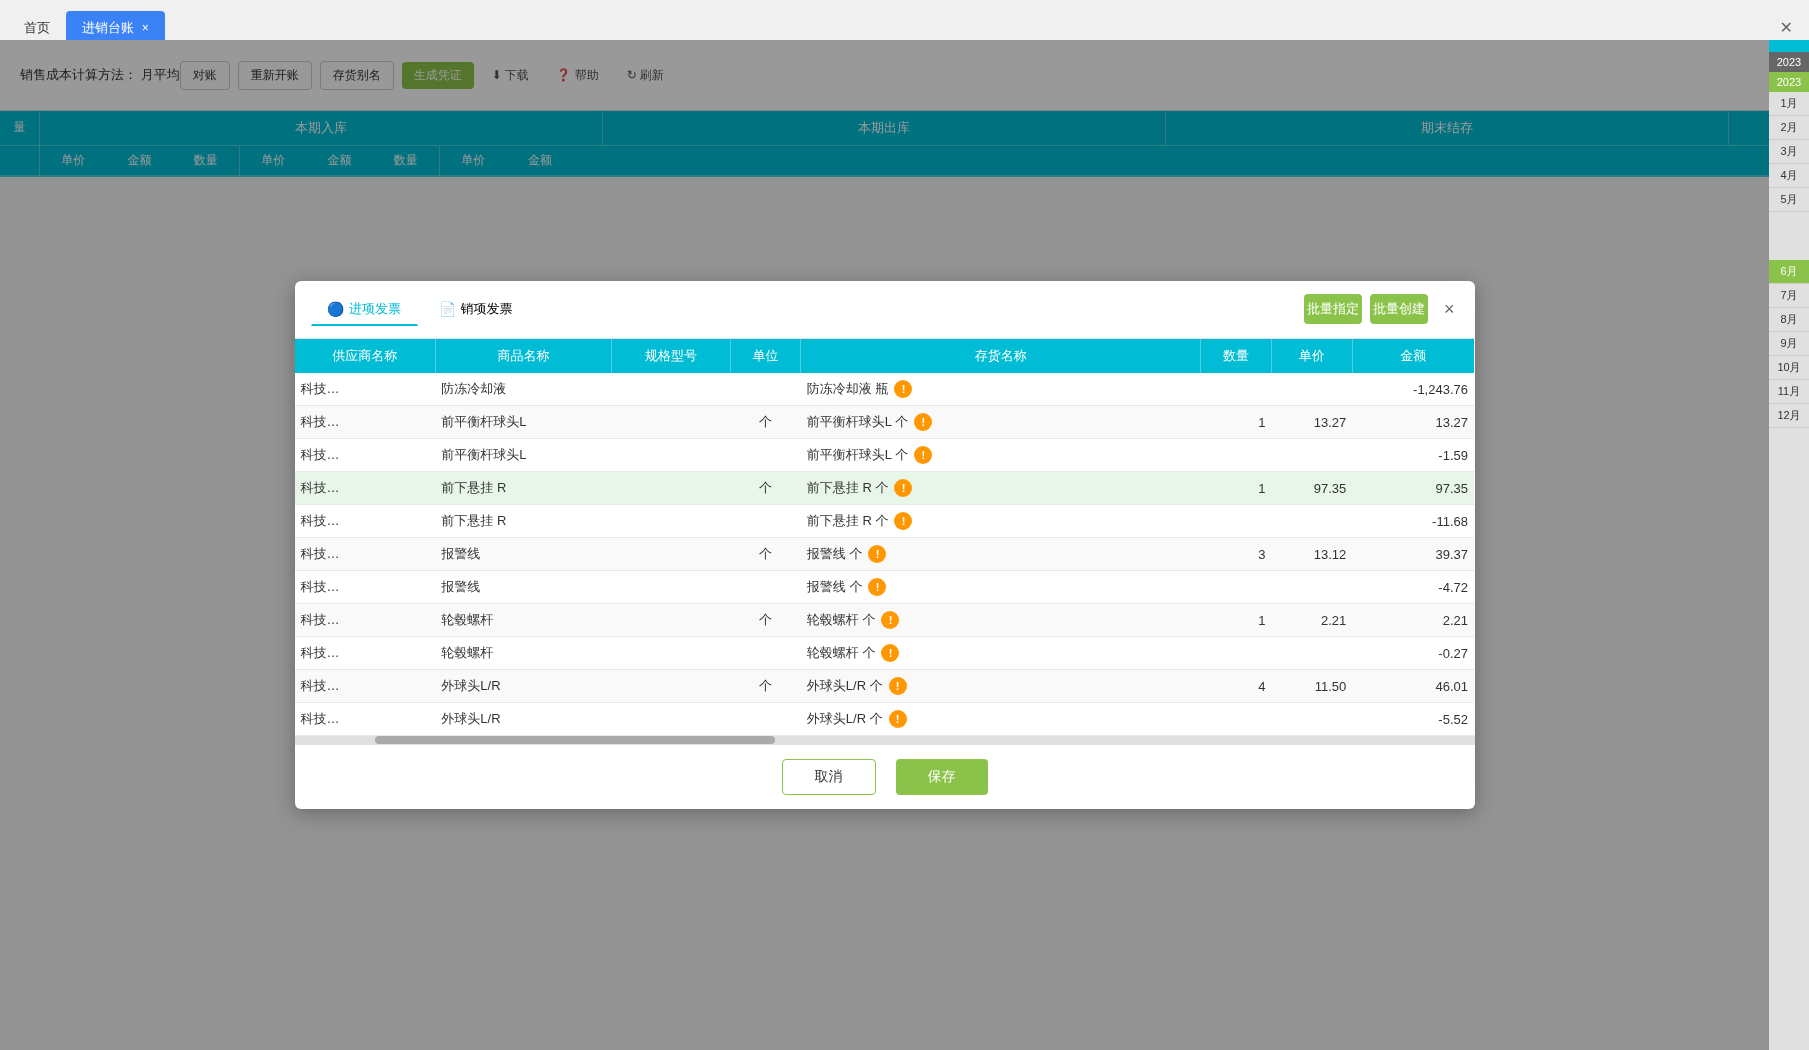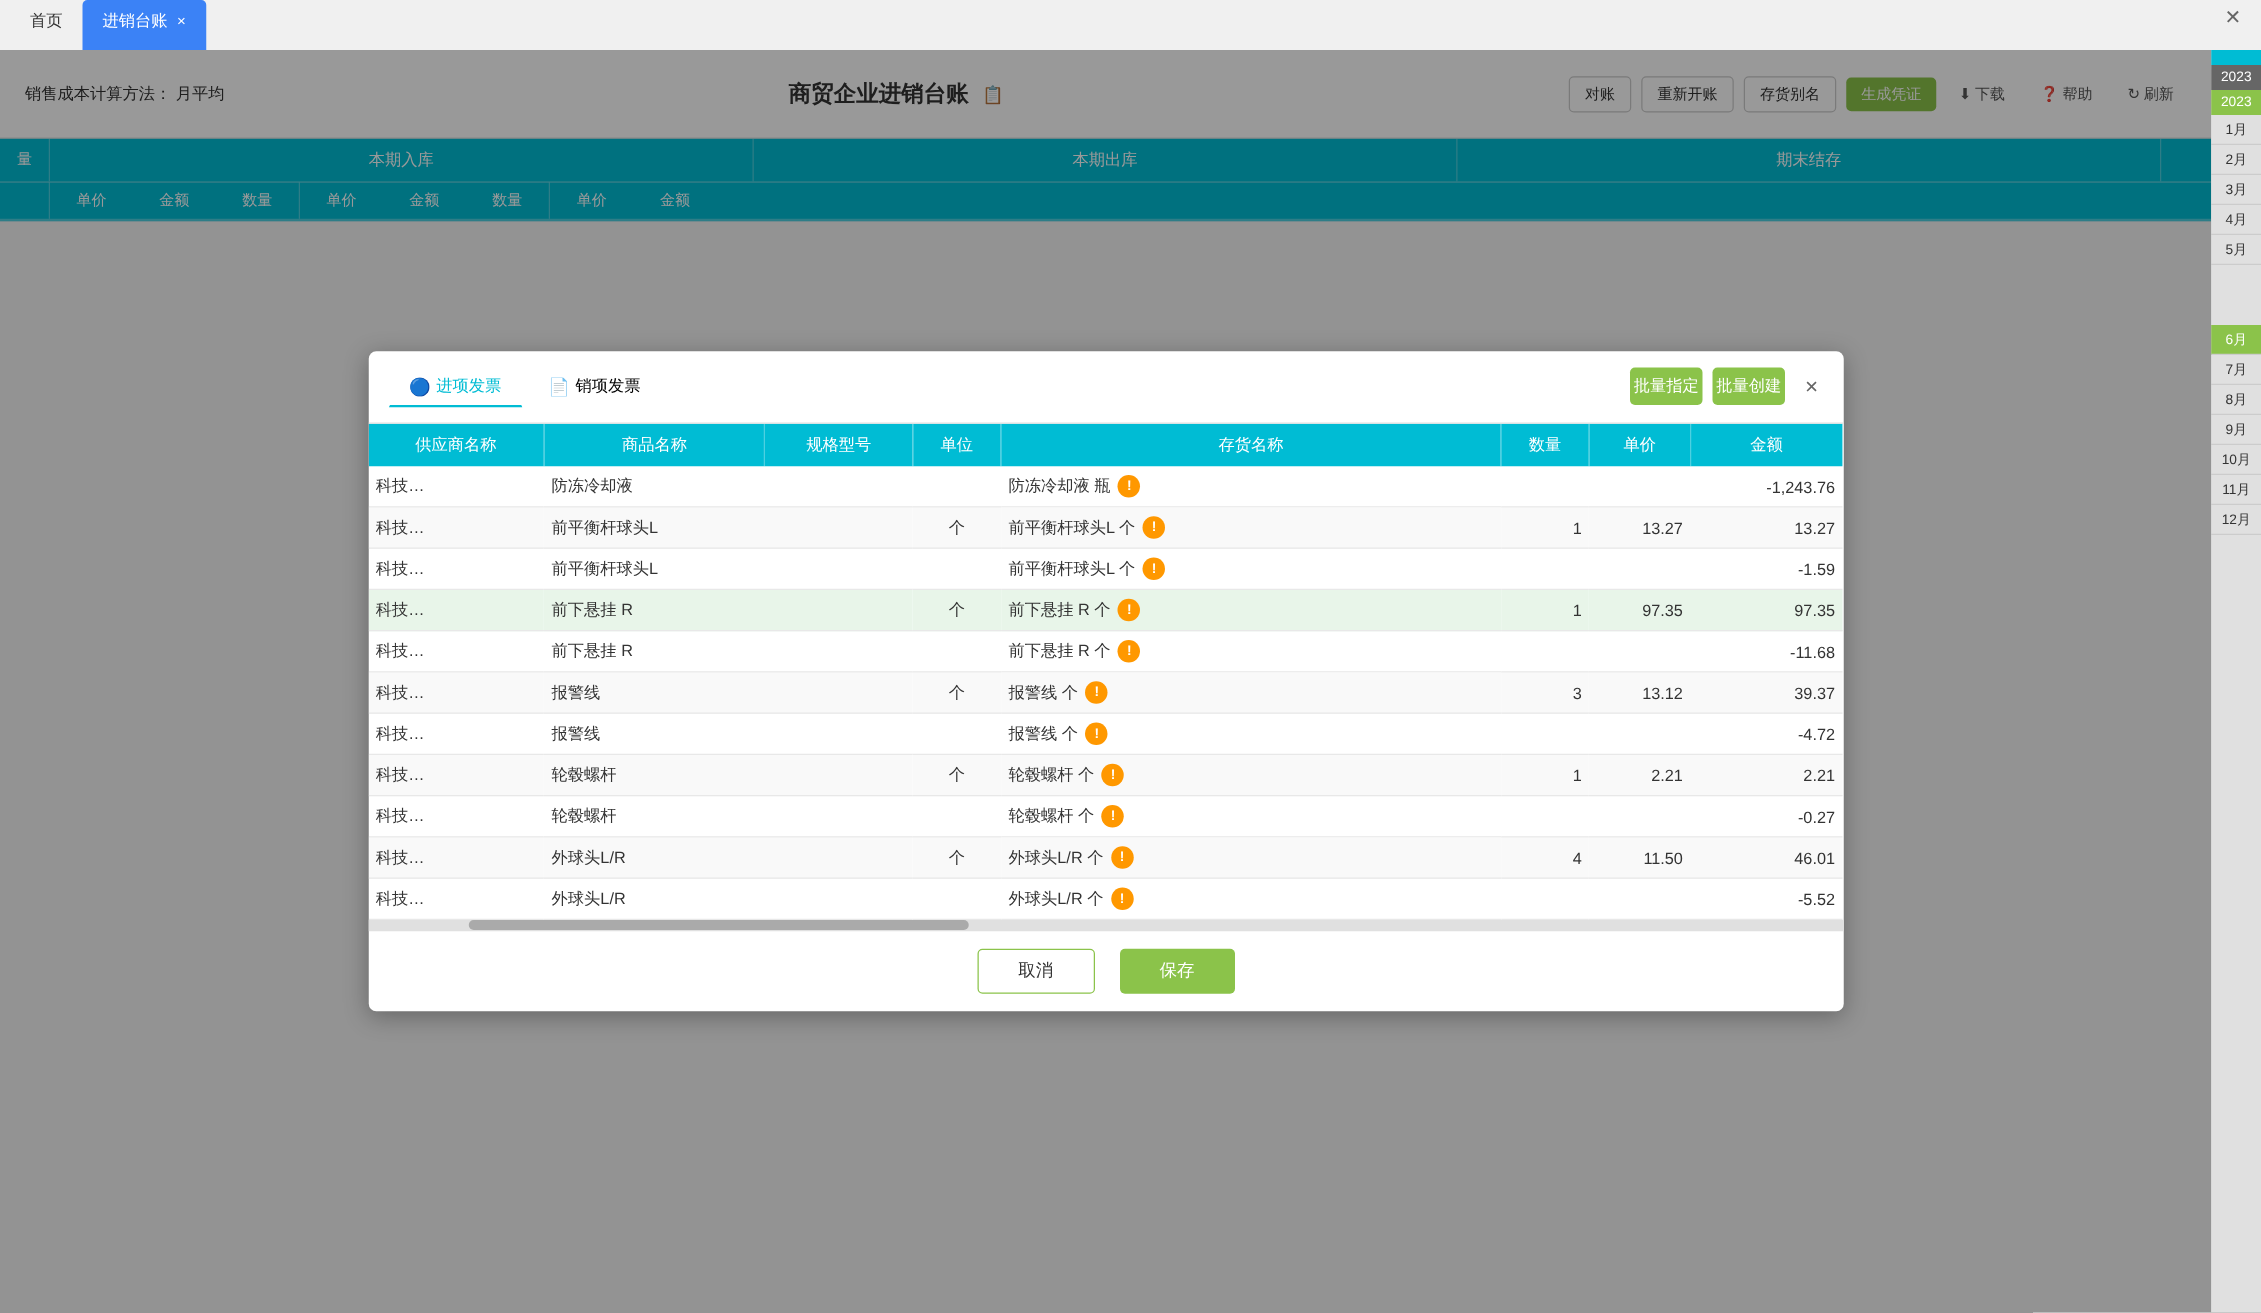--- a/index.html
+++ b/index.html
@@ -1,20 +1,20 @@
 <!DOCTYPE html>
 <html><head>
   <meta charset="utf-8">
   <style>
     * { box-sizing: border-box; margin: 0; padding: 0; }
     body { font-family: 'Microsoft YaHei', Arial, sans-serif; font-size: 13px; background: #d0d0d0; width: 1809px; height: 1050px; overflow: hidden; }
 
     
     .tab-bar {
-      display: flex; 
+      display: flex; align-items: center;
       background: #f0f0f0;
       border-bottom: 1px solid #ccc;
       height: 56px;
       padding: 0 8px;
     }
     .tab-item {
       padding: 8px 16px;
       cursor: pointer;
       font-size: 13px;
       color: #333;
@@ -200,24 +200,20 @@
   </div>
   <div class="tab-bar-close">✕</div>
 </div>
 
 <div class="bg-content">
 
   <div class="app-header">
     <div class="cost-method">
       <span>销售成本计算方法：</span>
       <span>月平均</span>
-    </div>
-    <div class="title">
-      <span>商贸企业进销台账</span>
-      <span class="title-icon">📋</span>
     </div>
     <div class="header-btns">
       <button class="btn-outline">对账</button>
       <button class="btn-outline">重新开账</button>
       <button class="btn-outline">存货别名</button>
       <button class="btn-green">生成凭证</button>
       <button class="btn-icon">
         <span>⬇</span>
         <span>下载</span>
       </button>

